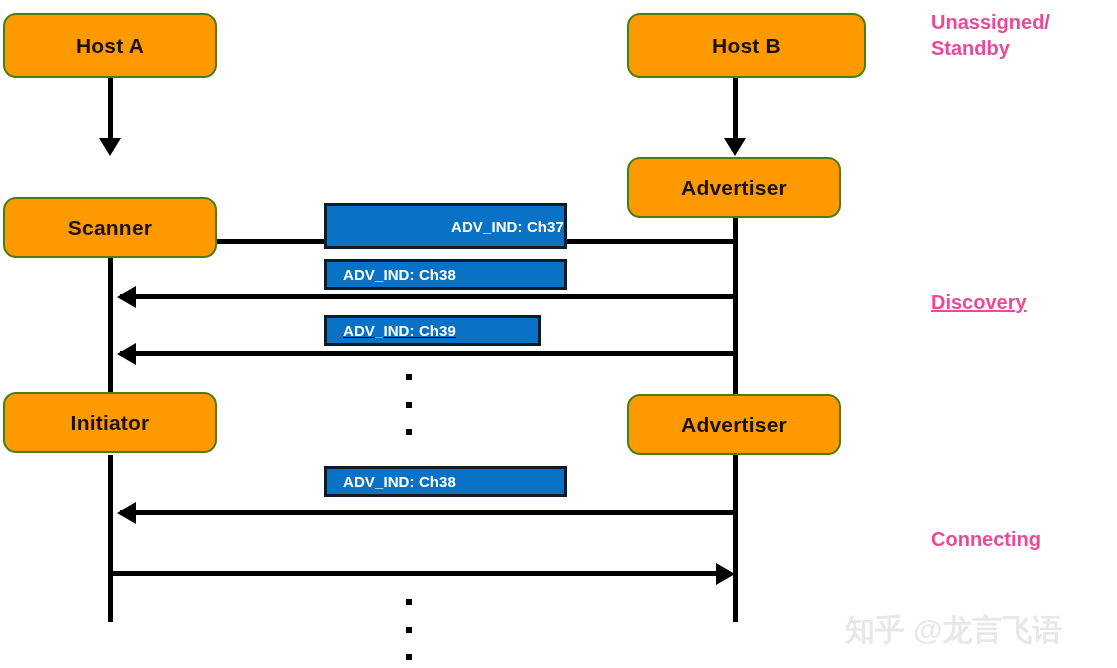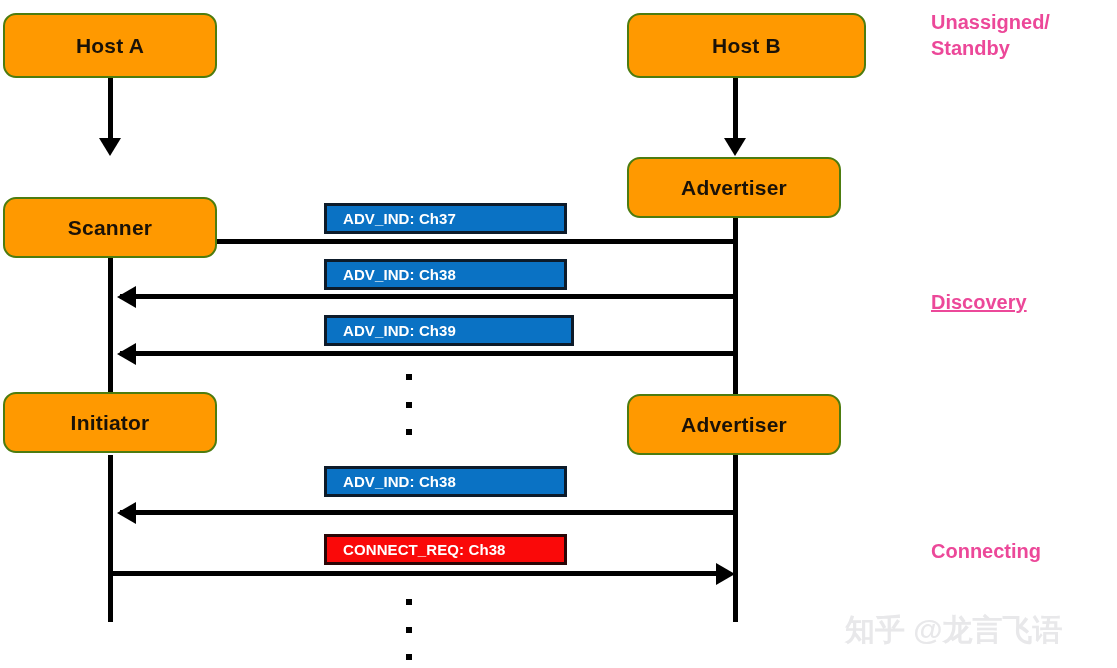--- a/index.html
+++ b/index.html
@@ -169,62 +169,59 @@
   </div>
 
   <div class="actor-box" style="left:3px; top:392px; width:214px; height:61px;">
     <span class="actor-label">Initiator</span>
   </div>
 
   <div class="actor-box" style="left:627px; top:394px; width:214px; height:61px;">
     <span class="actor-label">Advertiser</span>
   </div>
 
-  <div class="packet blue" style="left:324px; top:203px; width:243px; height:31px;">
+  <div class="packet blue" style="left:324px; top:203px; width:243px; height:46px;justify-content:flex-end;">
     <span class="packet-label">ADV_IND: Ch37</span>
   </div>
   <div class="msg-line" style="left:120px; top:239px; width:615px;"></div>
   <div class="msg-head-left" style="left:117px; top:231px;"></div>
 
   <div class="packet blue" style="left:324px; top:259px; width:243px; height:31px;">
     <span class="packet-label">ADV_IND: Ch38</span>
   </div>
   <div class="msg-line" style="left:120px; top:294px; width:615px;"></div>
   <div class="msg-head-left" style="left:117px; top:286px;"></div>
 
-  <div class="packet blue" style="left:324px; top:315px; width:250px; height:31px;">
+  <div class="packet blue" style="left:324px; top:315px; width:217px; height:31px;text-decoration:underline;">
     <span class="packet-label">ADV_IND: Ch39</span>
   </div>
   <div class="msg-line" style="left:120px; top:351px; width:615px;"></div>
   <div class="msg-head-left" style="left:117px; top:343px;"></div>
 
   <div>
     <div class="dot" style="left:406px; top:374px;"></div>
     <div class="dot" style="left:406px; top:402px;"></div>
     <div class="dot" style="left:406px; top:429px;"></div>
   </div>
 
   <div class="packet blue" style="left:324px; top:466px; width:243px; height:31px;">
     <span class="packet-label">ADV_IND: Ch38</span>
   </div>
   <div class="msg-line" style="left:120px; top:510px; width:615px;"></div>
   <div class="msg-head-left" style="left:117px; top:502px;"></div>
 
-  <div class="packet red" style="left:324px; top:534px; width:243px; height:31px;">
-    <span class="packet-label">CONNECT_REQ: Ch38</span>
-  </div>
   <div class="msg-line" style="left:113px; top:571px; width:608px;"></div>
   <div class="msg-head-right" style="left:716px; top:563px;"></div>
 
   <div>
     <div class="dot" style="left:406px; top:599px;"></div>
     <div class="dot" style="left:406px; top:627px;"></div>
     <div class="dot" style="left:406px; top:654px;"></div>
   </div>
 
   <div class="phase-label" style="left:931px; top:10px;">Unassigned/
 Standby</div>
   <div class="phase-label" style="left:931px; top:290px;text-decoration:underline;">Discovery</div>
-  <div class="phase-label" style="left:931px; top:539px;">Connecting</div>
+  <div class="phase-label" style="left:931px; top:527px;">Connecting</div>
 
   <div class="watermark" style="left:845px; top:610px;">知乎 @龙言飞语</div>
 
 </div>
 
 </body></html>

